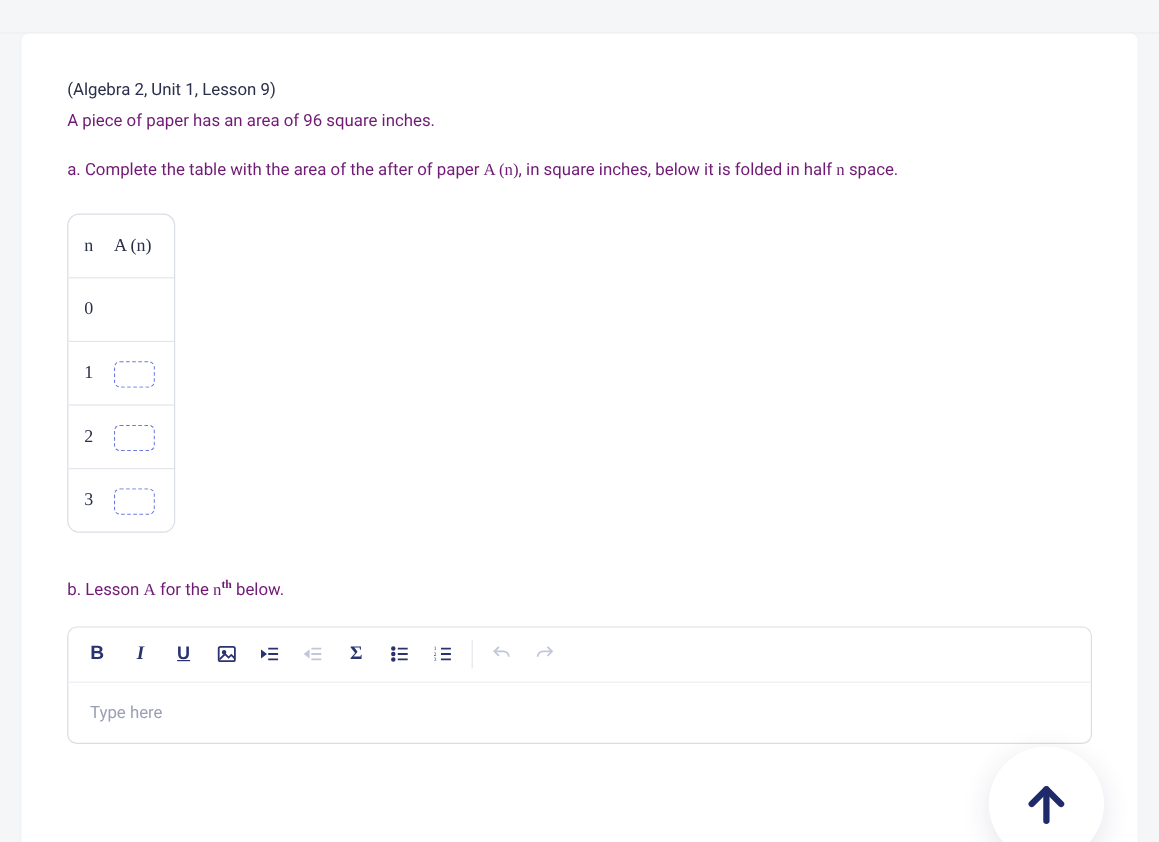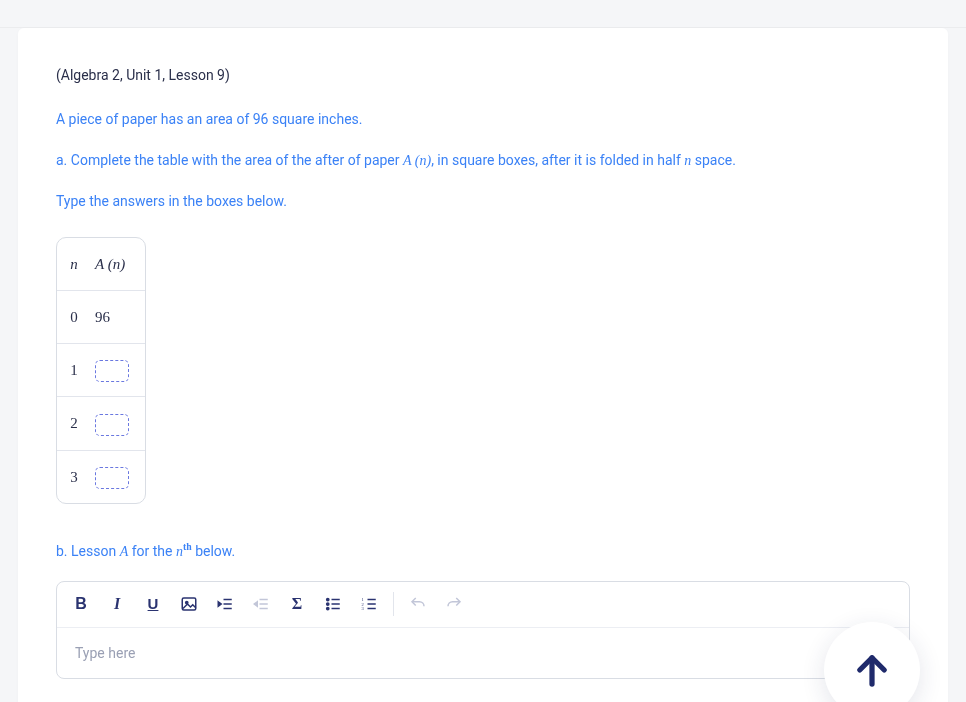--- a/index.html
+++ b/index.html
@@ -17,23 +17,23 @@
   }
   .page {
     background: #ffffff;
     margin: 0 18px 0 18px;
     border-radius: 6px;
     padding: 36px 38px 20px 38px;
     min-height: 680px;
     position: relative;
     box-shadow: 0 1px 4px rgba(0,0,0,0.02);
   }
-  .meta-line { margin-bottom: 22px; color:#2a2f4a; }
-  .prompt-line { margin-bottom: 18px; color:#3b82f6; }
-  .math-i { font-style: italic; font-family: "Times New Roman", serif; }
+  .meta-line { margin-bottom: 4px; color:#2a2f4a; }
+  .prompt-line { margin-bottom: 18px; color:#701a75; }
+  .math-i { font-family: "Times New Roman", serif; }
   .math-up { font-family: "Times New Roman", serif; }
   sup { font-size: 0.7em; font-weight: bold; }
 
   
   .small-table {
     border: 1px solid #d9dde4;
     border-radius: 10px;
     display: inline-block;
     margin-top: 6px;
     margin-bottom: 28px;
@@ -123,33 +123,31 @@
 
 <div class="top-strip"></div>
 
 <div class="page">
 
   <p class="meta-line">(Algebra 2, Unit 1, Lesson 9)</p>
 
   <p class="prompt-line">A piece of paper has an area of 96 square inches.</p>
 
   <p class="prompt-line">
-    <span>a. Complete the table with the area of the after of paper </span><span class="math-i">A (n)</span><span>, in square boxes, after it is folded in half </span><span class="math-i">n</span><span> space.</span>
+    <span>a. Complete the table with the area of the after of paper </span><span class="math-i">A (n)</span><span>, in square inches, below it is folded in half </span><span class="math-i">n</span><span> space.</span>
   </p>
 
-  <p class="prompt-line">Type the answers in the boxes below.</p>
 
   <div class="small-table">
     <div class="row header">
       <div class="cell left math-i">n</div>
       <div class="cell right math-i">A (n)</div>
     </div>
     <div class="row">
       <div class="cell left math-up">0</div>
-      <div class="cell right math-up">96</div>
     </div>
     <div class="row">
       <div class="cell left math-up">1</div>
       <div class="cell right"><span class="blank-input"></span></div>
     </div>
     <div class="row">
       <div class="cell left math-up">2</div>
       <div class="cell right"><span class="blank-input"></span></div>
     </div>
     <div class="row">

